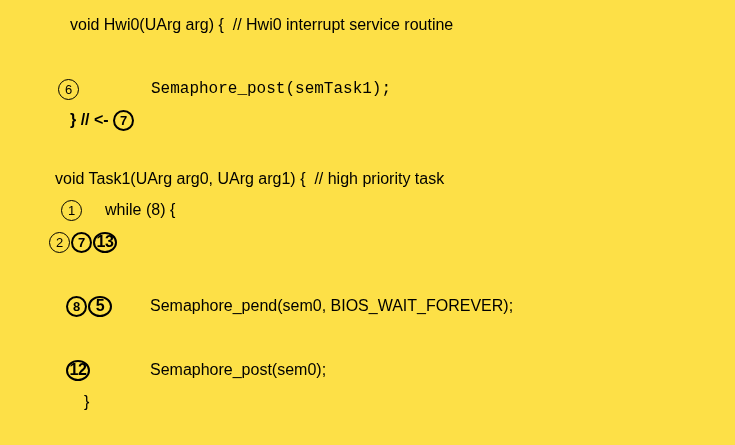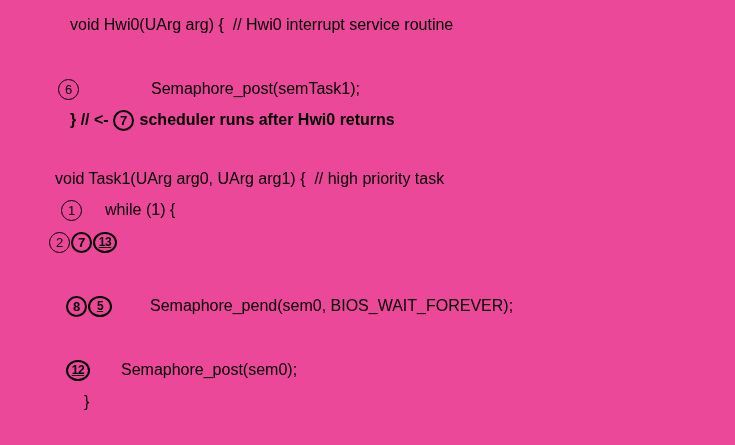--- a/index.html
+++ b/index.html
@@ -1,20 +1,20 @@
 <!DOCTYPE html>
 <html><head>
 <meta charset="utf-8">
 <style>
   html, body { margin: 0; padding: 0; background: #ffffff; }
   .page {
     position: relative;
     width: 735px;
     height: 445px;
-    background: #ec4899;
+    background: #fde047;
     font-family: "Liberation Sans", sans-serif;
     font-size: 16px;
     color: #000000;
     overflow: hidden;
   }
   .line {
     position: absolute;
     display: flex;
     align-items: center;
     white-space: pre;
@@ -31,69 +31,68 @@
     box-sizing: border-box;
     height: 21px;
     min-width: 21px;
     border: 1.3px solid #000000;
     border-radius: 50%;
     font-size: 13px;
     line-height: 1;
     margin-right: 1px;
     flex: none;
   }
-  .badge.w { min-width: 24px; font-size: 12px; letter-spacing: -0.5px; text-decoration: underline; }
+  .badge.w { min-width: 24px; font-size: 16px; letter-spacing: -0.5px; }
   .badge.b { border-width: 2px; font-weight: 700; }
 
   
   .l1  { top: 14px;  left: 70px;  }
   .l2  { top: 46px;  left: 118px; }
   .l3  { top: 78px;  left: 58px;  }
-  .l3 .code { margin-left: 71px; }
+  .l3 .code { margin-left: 71px; font-family: Liberation Mono, monospace; }
   .l4  { top: 109px; left: 70px;  }
   .l5  { top: 168px; left: 55px;  }
   .l6  { top: 199px; left: 61px;  }
   .l6 .code { margin-left: 22px; }
   .l7  { top: 231px; left: 49px;  }
   .l7 .code { margin-left: 32px; }
   .l8  { top: 295px; left: 66px;  }
   .l8 .code { margin-left: 37px; }
   .l9  { top: 327px; left: 150px; }
   .l10 { top: 359px; left: 66px;  }
-  .l10 .code { margin-left: 30px; }
+  .l10 .code { margin-left: 59px; }
   .l11 { top: 391px; left: 84px;  }
 </style>
 </head>
 <body>
 
 <div class="page">
 
   <div class="line l1">
     <span class="code">void Hwi0(UArg arg) {  // Hwi0 interrupt service routine</span>
   </div>
 
 
   <div class="line l3">
     <span class="badge">6</span>
     <span class="code">Semaphore_post(semTask1);</span>
   </div>
 
   <div class="line l4 bold">
     <span class="txt">} // &lt;- </span>
     <span class="badge b">7</span>
-    <span class="txt"> scheduler runs after Hwi0 returns</span>
   </div>
 
   <div class="line l5">
     <span class="code">void Task1(UArg arg0, UArg arg1) {  // high priority task</span>
   </div>
 
   <div class="line l6">
     <span class="badge">1</span>
-    <span class="code">while (1) {</span>
+    <span class="code">while (8) {</span>
   </div>
 
   <div class="line l7">
     <span class="badge">2</span>
     <span class="badge b">7</span>
     <span class="badge b w">13</span>
   </div>
 
   <div class="line l8">
     <span class="badge b">8</span>

